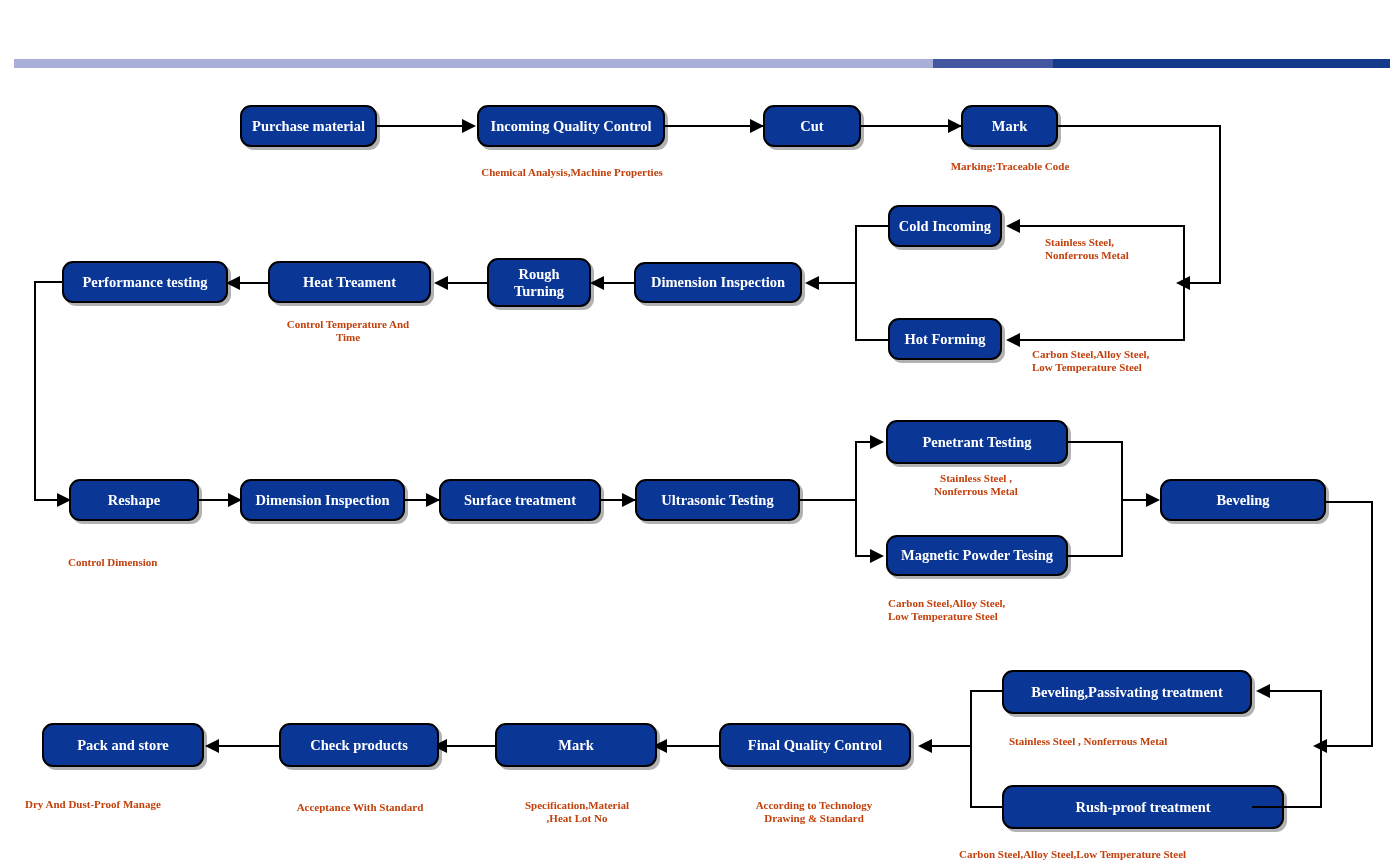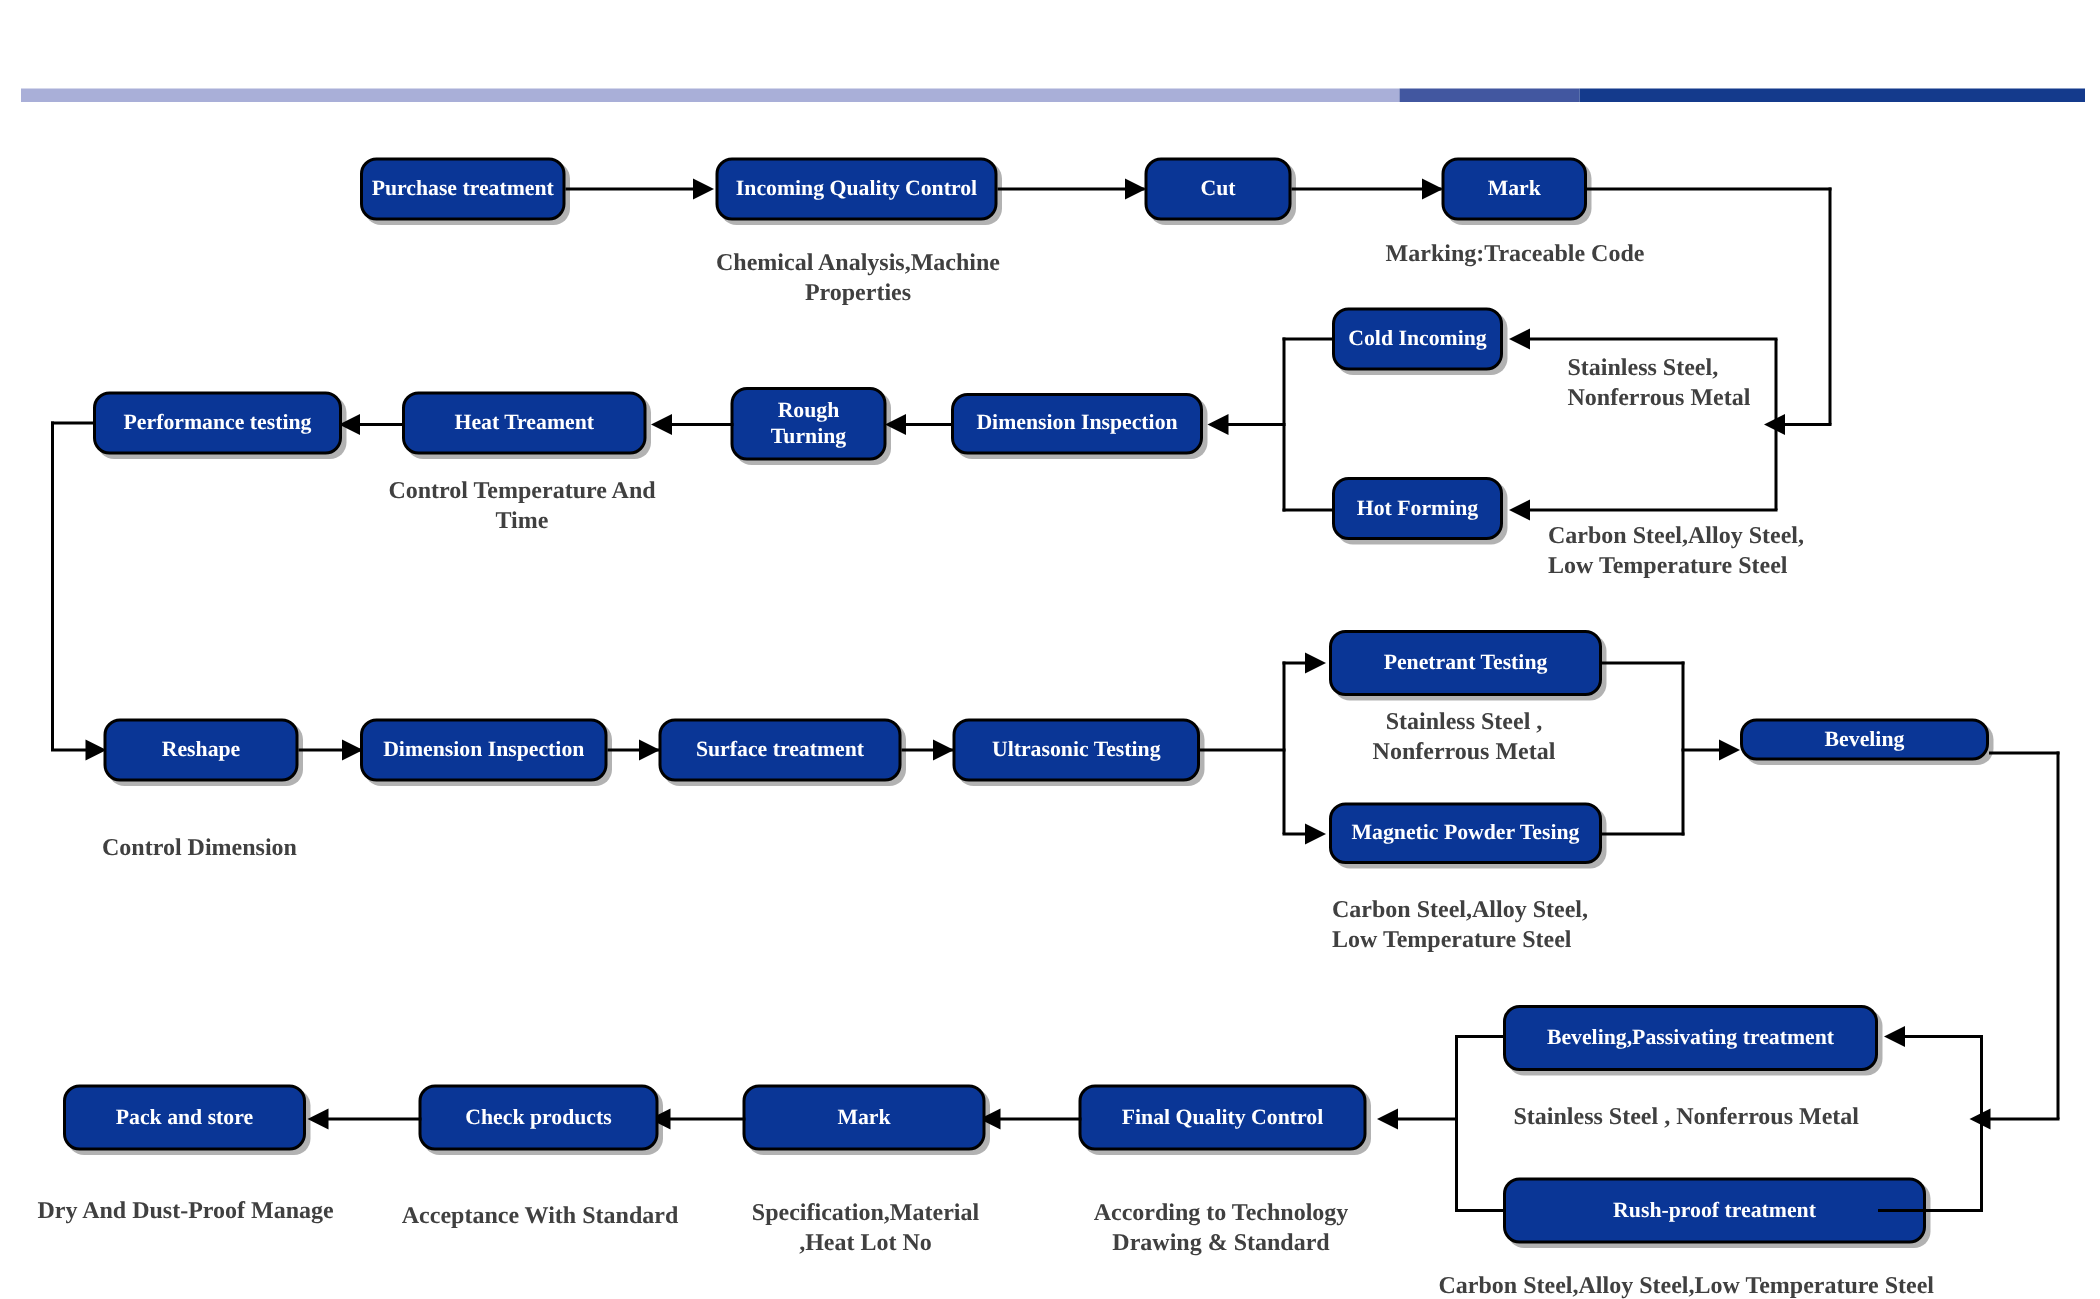--- a/index.html
+++ b/index.html
@@ -60,23 +60,23 @@
     justify-content: center;
     text-align: center;
     line-height: 1.12;
     box-shadow: 3px 3px 0 rgba(0,0,0,0.30);
     padding: 0 4px;
   }
 
   
   .cap {
     position: absolute;
-    font-size: 16px;
+    font-size: 11px;
     font-weight: bold;
-    color: #404040;
+    color: #c2410c;
     font-family: "Liberation Serif", "DejaVu Serif", serif;
     line-height: 1.22;
     white-space: pre-line;
   }
   .cap.center { text-align: center; }
   .cap.left   { text-align: left; }
 
   
   .hline, .vline {
     position: absolute;
@@ -105,21 +105,21 @@
 <body>
 
 <div id="page">
 
   <div id="rule">
     <div class="seg-a"></div>
     <div class="seg-b"></div>
     <div class="seg-c"></div>
   </div>
 
-  <div class="node" style="left:240px; top:105px; width:137px; height:42px;">Purchase treatment</div>
+  <div class="node" style="left:240px; top:105px; width:137px; height:42px;">Purchase material</div>
 
   <div class="hline" style="left:377px; top:125px; width:88px;"></div>
   <div class="arrow right" style="left:462px; top:119px;"></div>
 
   <div class="node" style="left:477px; top:105px; width:188px; height:42px;">Incoming Quality Control</div>
   <div class="cap center" style="left:441px; top:166px; width:262px;">Chemical Analysis,Machine Properties</div>
 
   <div class="hline" style="left:665px; top:125px; width:98px;"></div>
   <div class="arrow right" style="left:750px; top:119px;"></div>
 
@@ -214,21 +214,21 @@
   <div class="node" style="left:886px; top:535px; width:182px; height:41px;">Magnetic Powder Tesing</div>
   <div class="cap left" style="left:888px; top:597px; width:230px;">Carbon Steel,Alloy Steel,
 Low Temperature Steel</div>
 
   <div class="hline" style="left:1068px; top:441px; width:55px;"></div>
   <div class="hline" style="left:1068px; top:555px; width:55px;"></div>
   <div class="vline" style="left:1121px; top:441px; height:116px;"></div>
   <div class="hline" style="left:1121px; top:499px; width:34px;"></div>
   <div class="arrow right" style="left:1146px; top:493px;"></div>
 
-  <div class="node" style="left:1160px; top:479px; width:166px; height:28px;">Beveling</div>
+  <div class="node" style="left:1160px; top:479px; width:166px; height:42px;">Beveling</div>
 
   <div class="hline" style="left:1326px; top:501px; width:47px;"></div>
   <div class="vline" style="left:1371px; top:501px; height:245px;"></div>
   <div class="hline" style="left:1322px; top:745px; width:51px;"></div>
   <div class="arrow left" style="left:1313px; top:739px;"></div>
 
   <div class="node" style="left:1002px; top:670px; width:250px; height:44px;">Beveling,Passivating  treatment</div>
   <div class="cap left" style="left:1009px; top:735px; width:300px;">Stainless Steel , Nonferrous Metal</div>
 
   <div class="node" style="left:1002px; top:785px; width:282px; height:44px;">Rush-proof treatment</div>

